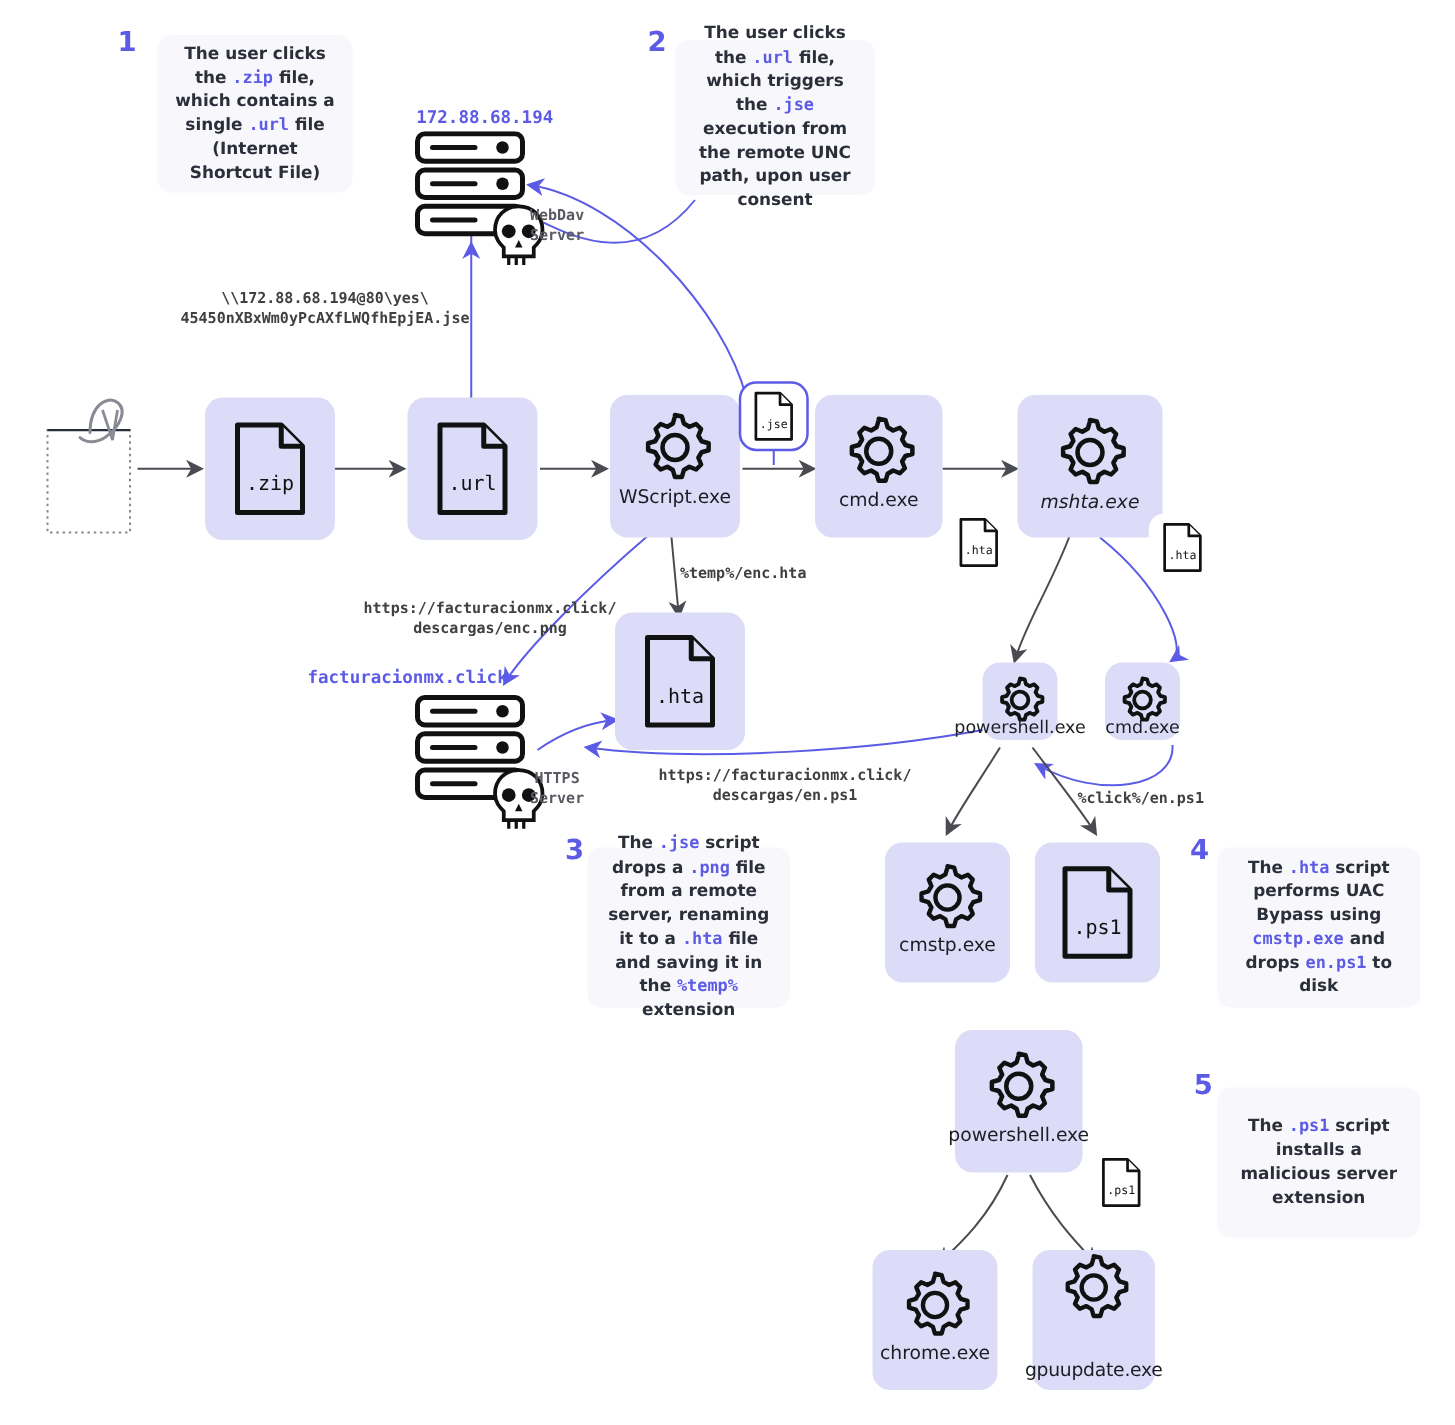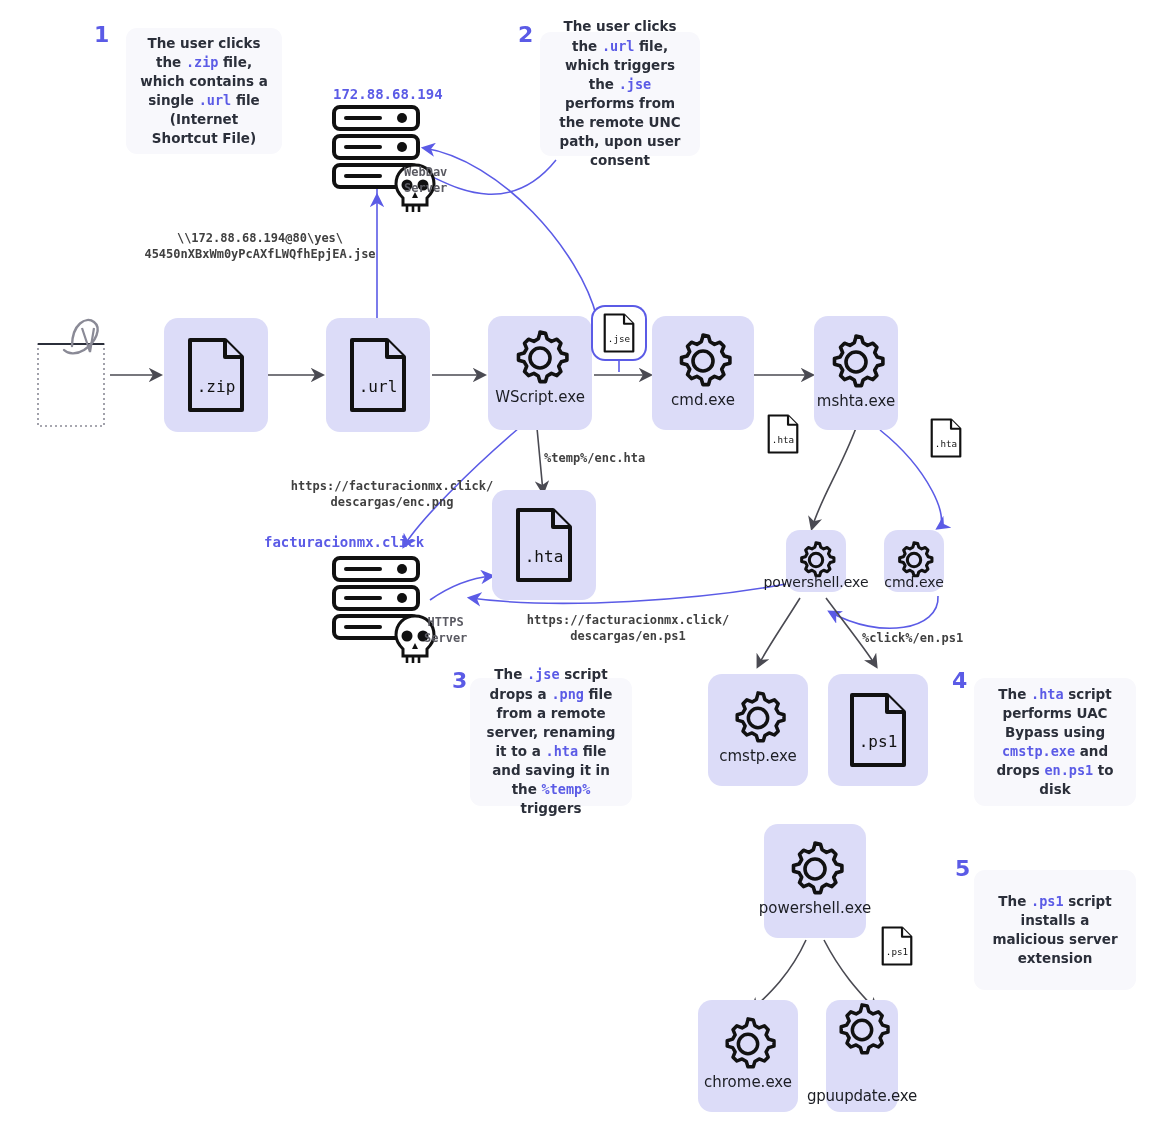--- a/index.html
+++ b/index.html
@@ -168,37 +168,37 @@
     <circle cx="15" cy="23" r="5.5" fill="#111"></circle>
     <circle cx="31" cy="23" r="5.5" fill="#111"></circle>
     <path d="M23,30 L20,36 L26,36 Z" fill="#111"></path>
     <g stroke="#111" stroke-width="2.6">
       <line x1="15" y1="44" x2="15" y2="50"></line>
       <line x1="21" y1="44" x2="21" y2="50"></line>
       <line x1="27" y1="44" x2="27" y2="50"></line>
     </g>
   </svg>
 </div>
-<div class="srv-cap" style="left:404px;top:164px;text-align:right;">WebDav
+<div class="srv-cap" style="left:424px;top:164px;text-align:right;">WebDav
 Server</div>
 
 <div class="server" style="left:332px;top:556px;">
   <svg width="90" height="90" viewBox="0 0 90 90">
     <rect x="2" y="2" width="84" height="22" rx="6" fill="#fff" stroke="#111" stroke-width="4"></rect>
     <line x1="14" y1="13" x2="48" y2="13" stroke="#111" stroke-width="4" stroke-linecap="round"></line>
     <circle cx="70" cy="13" r="5" fill="#111"></circle>
     <rect x="2" y="31" width="84" height="22" rx="6" fill="#fff" stroke="#111" stroke-width="4"></rect>
     <line x1="14" y1="42" x2="48" y2="42" stroke="#111" stroke-width="4" stroke-linecap="round"></line>
     <circle cx="70" cy="42" r="5" fill="#111"></circle>
     <rect x="2" y="60" width="84" height="22" rx="6" fill="#fff" stroke="#111" stroke-width="4"></rect>
     <line x1="14" y1="71" x2="48" y2="71" stroke="#111" stroke-width="4" stroke-linecap="round"></line>
     <circle cx="70" cy="71" r="5" fill="#111"></circle>
   </svg>
 </div>
-<div class="ip" style="left:264px;top:534px;">facturacionmx.click</div>
+<div class="ip" style="left:246px;top:534px;">facturacionmx.click</div>
 <div class="server" style="left:392px;top:613px;">
   <svg width="46" height="52" viewBox="0 0 46 52">
     <path d="M23,3 C34,3 42,11 42,22 C42,29 38,33 35,36 L35,43 L11,43 L11,36 C8,33 4,29 4,22 C4,11 12,3 23,3 Z" fill="#fff" stroke="#111" stroke-width="3"></path>
     <circle cx="15" cy="23" r="5.5" fill="#111"></circle>
     <circle cx="31" cy="23" r="5.5" fill="#111"></circle>
     <path d="M23,30 L20,36 L26,36 Z" fill="#111"></path>
     <g stroke="#111" stroke-width="2.6">
       <line x1="15" y1="44" x2="15" y2="50"></line>
       <line x1="21" y1="44" x2="21" y2="50"></line>
       <line x1="27" y1="44" x2="27" y2="50"></line>
@@ -241,21 +241,21 @@
 <div class="node" style="left:652px;top:316px;width:102px;height:114px;padding-bottom:6px;">
   <span class="glyph">
     <svg width="60" height="60" viewBox="0 0 60 60">
       <path d="M30,4 l5.5,1.2 1.6,5.6 4.4,2.6 5.4-2.2 4,4 -2.2,5.4 2.6,4.4 5.6,1.6 0,5.6 -5.6,1.6 -2.6,4.4 2.2,5.4 -4,4 -5.4-2.2 -4.4,2.6 -1.6,5.6 -5.6,0 -1.6-5.6 -4.4-2.6 -5.4,2.2 -4-4 2.2-5.4 -2.6-4.4 -5.6-1.6 0-5.6 5.6-1.6 2.6-4.4 -2.2-5.4 4-4 5.4,2.2 4.4-2.6 1.6-5.6 Z" fill="none" stroke="#111" stroke-width="3.6" stroke-linejoin="round"></path>
       <circle cx="30" cy="30" r="10" fill="none" stroke="#111" stroke-width="3.6"></circle>
     </svg>
   </span>
   <span class="nlabel">cmd.exe</span>
 </div>
 
-<div class="node" style="left:814px;top:316px;width:84px;height:114px;padding-bottom:4px;">
+<div class="node" style="left:814px;top:316px;width:116px;height:114px;padding-bottom:4px;font-style:italic;">
   <span class="glyph">
     <svg width="60" height="60" viewBox="0 0 60 60">
       <path d="M30,4 l5.5,1.2 1.6,5.6 4.4,2.6 5.4-2.2 4,4 -2.2,5.4 2.6,4.4 5.6,1.6 0,5.6 -5.6,1.6 -2.6,4.4 2.2,5.4 -4,4 -5.4-2.2 -4.4,2.6 -1.6,5.6 -5.6,0 -1.6-5.6 -4.4-2.6 -5.4,2.2 -4-4 2.2-5.4 -2.6-4.4 -5.6-1.6 0-5.6 5.6-1.6 2.6-4.4 -2.2-5.4 4-4 5.4,2.2 4.4-2.6 1.6-5.6 Z" fill="none" stroke="#111" stroke-width="3.6" stroke-linejoin="round"></path>
       <circle cx="30" cy="30" r="10" fill="none" stroke="#111" stroke-width="3.6"></circle>
     </svg>
   </span>
   <span class="nlabel">mshta.exe</span>
 </div>
 
 <div class="node" style="left:492px;top:490px;width:104px;height:110px;">
@@ -321,21 +321,21 @@
 <div class="node" style="left:698px;top:1000px;width:100px;height:112px;padding-bottom:6px;">
   <span class="glyph">
     <svg width="58" height="58" viewBox="0 0 60 60">
       <path d="M30,4 l5.5,1.2 1.6,5.6 4.4,2.6 5.4-2.2 4,4 -2.2,5.4 2.6,4.4 5.6,1.6 0,5.6 -5.6,1.6 -2.6,4.4 2.2,5.4 -4,4 -5.4-2.2 -4.4,2.6 -1.6,5.6 -5.6,0 -1.6-5.6 -4.4-2.6 -5.4,2.2 -4-4 2.2-5.4 -2.6-4.4 -5.6-1.6 0-5.6 5.6-1.6 2.6-4.4 -2.2-5.4 4-4 5.4,2.2 4.4-2.6 1.6-5.6 Z" fill="none" stroke="#111" stroke-width="3.6" stroke-linejoin="round"></path>
       <circle cx="30" cy="30" r="10" fill="none" stroke="#111" stroke-width="3.6"></circle>
     </svg>
   </span>
   <span class="nlabel">chrome.exe</span>
 </div>
 
-<div class="node" style="left:826px;top:1000px;width:72px;height:112px;padding-bottom:6px;gap:28px;">
+<div class="node" style="left:826px;top:1000px;width:98px;height:112px;padding-bottom:6px;gap:28px;">
   <span class="glyph">
     <svg width="58" height="58" viewBox="0 0 60 60">
       <path d="M30,4 l5.5,1.2 1.6,5.6 4.4,2.6 5.4-2.2 4,4 -2.2,5.4 2.6,4.4 5.6,1.6 0,5.6 -5.6,1.6 -2.6,4.4 2.2,5.4 -4,4 -5.4-2.2 -4.4,2.6 -1.6,5.6 -5.6,0 -1.6-5.6 -4.4-2.6 -5.4,2.2 -4-4 2.2-5.4 -2.6-4.4 -5.6-1.6 0-5.6 5.6-1.6 2.6-4.4 -2.2-5.4 4-4 5.4,2.2 4.4-2.6 1.6-5.6 Z" fill="none" stroke="#111" stroke-width="3.6" stroke-linejoin="round"></path>
       <circle cx="30" cy="30" r="10" fill="none" stroke="#111" stroke-width="3.6"></circle>
     </svg>
   </span>
   <span class="nlabel" style="letter-spacing:-0.2px;">gpuupdate.exe</span>
 </div>
 
 <div class="filechip accent" style="left:596px;top:310px;width:46px;height:46px;">
@@ -379,26 +379,26 @@
 descargas/en.ps1</div>
 <div class="lbl" style="left:862px;top:630px;width:110px;text-align:left;">%click%/en.ps1</div>
 
 <div class="stepnum" style="left:94px;top:22px;">1</div>
 <div class="callout" style="left:126px;top:28px;width:156px;height:126px;">
   <div><span>The user clicks the </span><span class="mono">.zip</span><span> file, which contains a single </span><span class="mono">.url</span><span> file (Internet Shortcut File)</span></div>
 </div>
 
 <div class="stepnum" style="left:518px;top:22px;">2</div>
 <div class="callout" style="left:540px;top:32px;width:160px;height:124px;">
-  <div><span>The user clicks the </span><span class="mono">.url</span><span> file, which triggers the </span><span class="mono">.jse</span><span> performs from the remote UNC path, upon user consent</span></div>
+  <div><span>The user clicks the </span><span class="mono">.url</span><span> file, which triggers the </span><span class="mono">.jse</span><span> execution from the remote UNC path, upon user consent</span></div>
 </div>
 
 <div class="stepnum" style="left:452px;top:668px;">3</div>
 <div class="callout" style="left:470px;top:678px;width:162px;height:128px;">
-  <div><span>The </span><span class="mono">.jse</span><span> script drops a </span><span class="mono">.png</span><span> file from a remote server, renaming it to a </span><span class="mono">.hta</span><span> file and saving it in the </span><span class="mono">%temp%</span><span> triggers</span></div>
+  <div><span>The </span><span class="mono">.jse</span><span> script drops a </span><span class="mono">.png</span><span> file from a remote server, renaming it to a </span><span class="mono">.hta</span><span> file and saving it in the </span><span class="mono">%temp%</span><span> extension</span></div>
 </div>
 
 <div class="stepnum" style="left:952px;top:668px;">4</div>
 <div class="callout" style="left:974px;top:678px;width:162px;height:128px;">
   <div><span>The </span><span class="mono">.hta</span><span> script performs UAC Bypass using </span><span class="mono">cmstp.exe</span><span> and drops </span><span class="mono">en.ps1</span><span> to disk</span></div>
 </div>
 
 <div class="stepnum" style="left:955px;top:856px;">5</div>
 <div class="callout" style="left:974px;top:870px;width:162px;height:120px;">
   <div><span>The </span><span class="mono">.ps1</span><span> script installs a malicious server extension</span></div>

